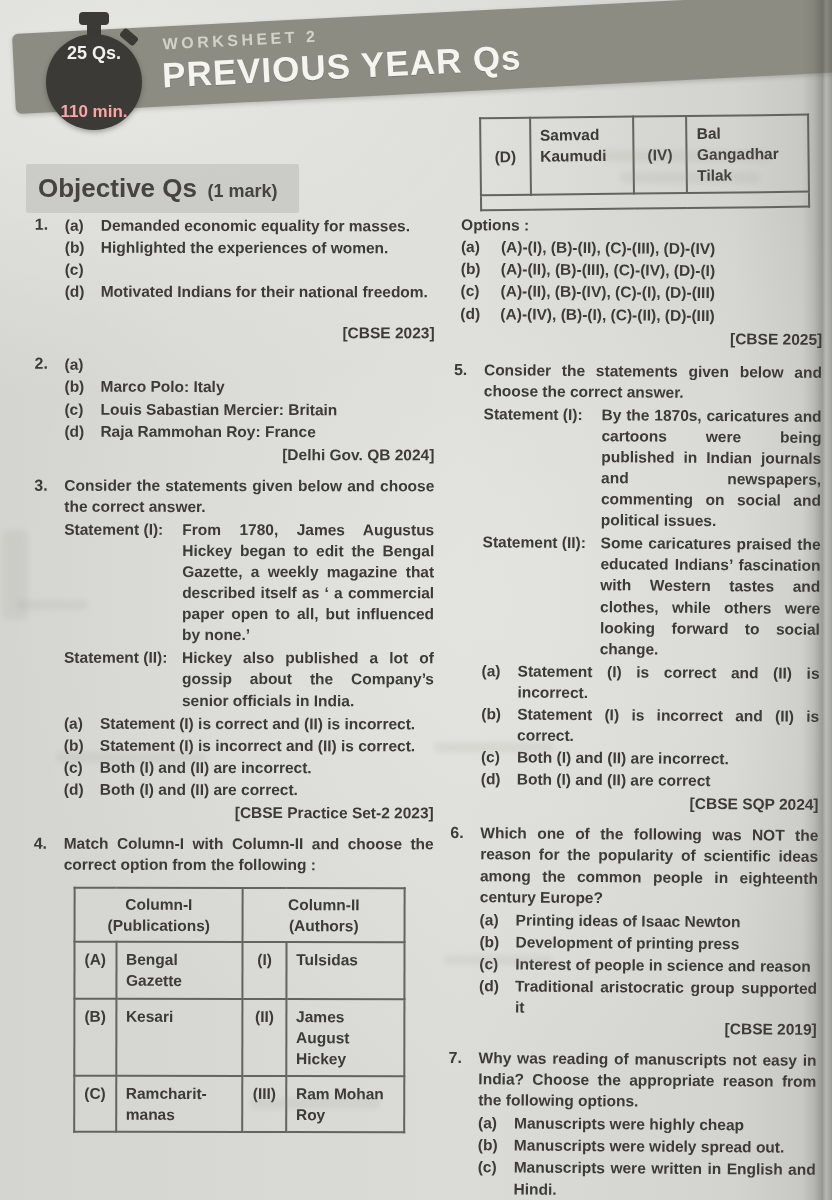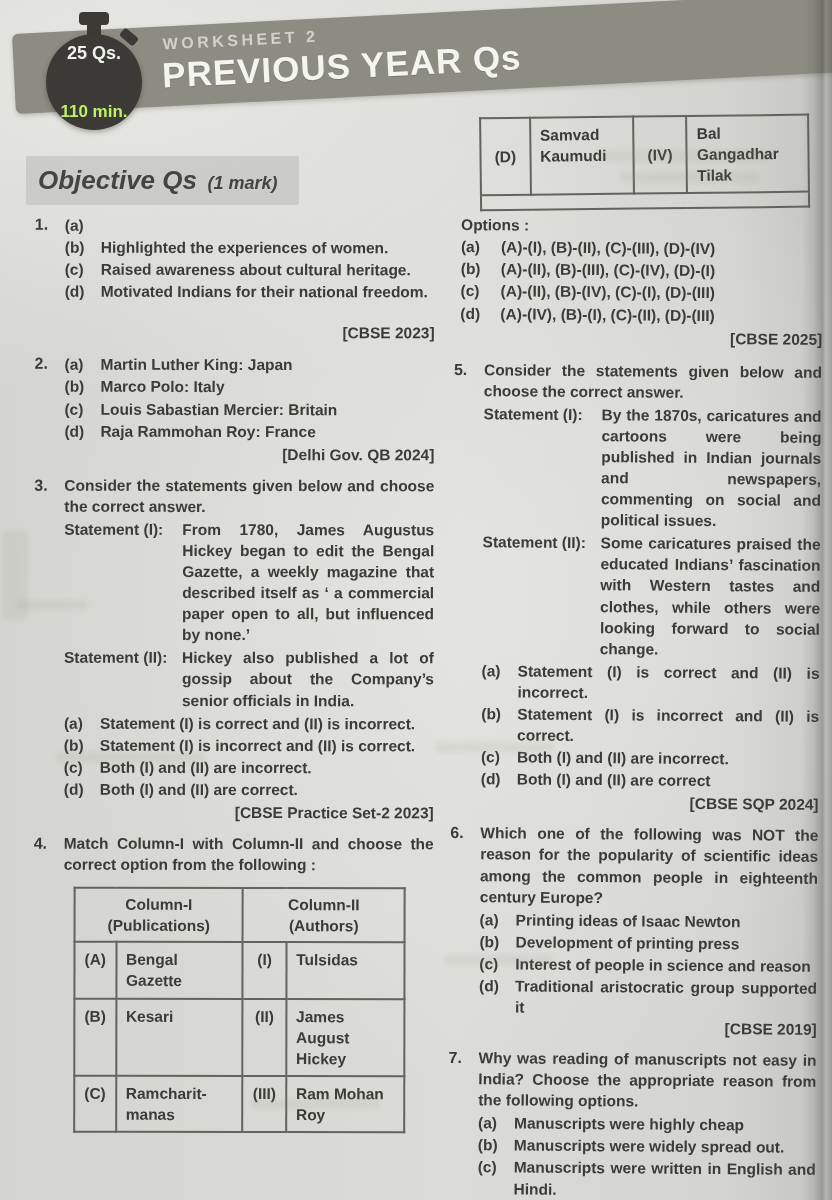--- a/index.html
+++ b/index.html
@@ -33,28 +33,28 @@
   
   .badge{position:absolute;left:46px;top:34px;width:96px;height:96px;z-index:3;}
   .badge-face{
     position:absolute;inset:0;border-radius:50%;
     background:var(--badge,#3b3a36);
     display:flex;flex-direction:column;align-items:center;justify-content:center;
     box-shadow:0 2px 5px rgba(50,50,46,.4);
     gap:38px;
   }
   .badge-face .b1{color:#f1f1ed;font-size:18px;font-weight:800;line-height:1.15;}
-  .badge-face .b2{color:#bef264;font-size:17px;font-weight:800;line-height:1.15;}
+  .badge-face .b2{color:#fca5a5;font-size:17px;font-weight:800;line-height:1.15;}
   .badge-stem{position:absolute;left:41px;top:-12px;width:14px;height:16px;background:var(--badge,#3b3a36);}
   .badge-cap{position:absolute;left:33px;top:-22px;width:30px;height:13px;border-radius:4px;background:var(--badge,#3b3a36);}
   .badge-nub{position:absolute;left:74px;top:-2px;width:18px;height:10px;border-radius:3px;background:var(--badge,#3b3a36);transform:rotate(40deg);}
   
   .heading{
-    position:absolute;left:26px;top:156px;padding:9px 22px 9px 12px;
-    background:rgba(186,186,182,.55);border-radius:2px;white-space:nowrap;font-style:italic;
+    position:absolute;left:26px;top:164px;padding:9px 22px 9px 12px;
+    background:rgba(186,186,182,.55);border-radius:2px;white-space:nowrap;
   }
   .h-main{font-size:26px;font-weight:800;color:#454440;}
   .h-marks{font-size:18px;font-weight:600;color:#454440;margin-left:6px;}
   
   .col{position:absolute;font-size:15.5px;line-height:1.36;font-weight:600;}
   .col-left{left:34px;top:214px;width:400px;transform:rotate(.1deg);}
   .col-right{left:456px;top:112px;width:368px;transform:rotate(.45deg);transform-origin:top left;}
   .jt{text-align:justify;text-align-last:left;}
   .q{display:flex;margin-bottom:10px;}
   .qnum{width:30px;flex:none;font-weight:800;font-size:16px;}
@@ -115,41 +115,40 @@
     <span class="h-main">Objective Qs</span>
     <span class="h-marks">(1 mark)</span>
   </div>
 
   <div class="col col-left" id="col-left">
       <div class="q">
         <div class="qnum">1.</div>
         <div class="qbody">
           <div class="opt">
             <div class="omark">(a)</div>
+            <div class="otext jt">Demanded economic equality for masses.</div>
           </div>
           <div class="opt">
             <div class="omark">(b)</div>
             <div class="otext jt">Highlighted the experiences of women.</div>
           </div>
           <div class="opt">
             <div class="omark">(c)</div>
-            <div class="otext jt">Raised awareness about cultural heritage.</div>
           </div>
           <div class="opt">
             <div class="omark">(d)</div>
             <div class="otext jt">Motivated Indians for their national freedom.<span class="cite-inline">[CBSE 2023]</span></div>
           </div>
         </div>
       </div>
       <div class="q">
         <div class="qnum">2.</div>
         <div class="qbody">
           <div class="opt">
             <div class="omark">(a)</div>
-            <div class="otext jt">Martin Luther King: Japan</div>
           </div>
           <div class="opt">
             <div class="omark">(b)</div>
             <div class="otext jt">Marco Polo: Italy</div>
           </div>
           <div class="opt">
             <div class="omark">(c)</div>
             <div class="otext jt">Louis Sabastian Mercier: Britain</div>
           </div>
           <div class="opt">

